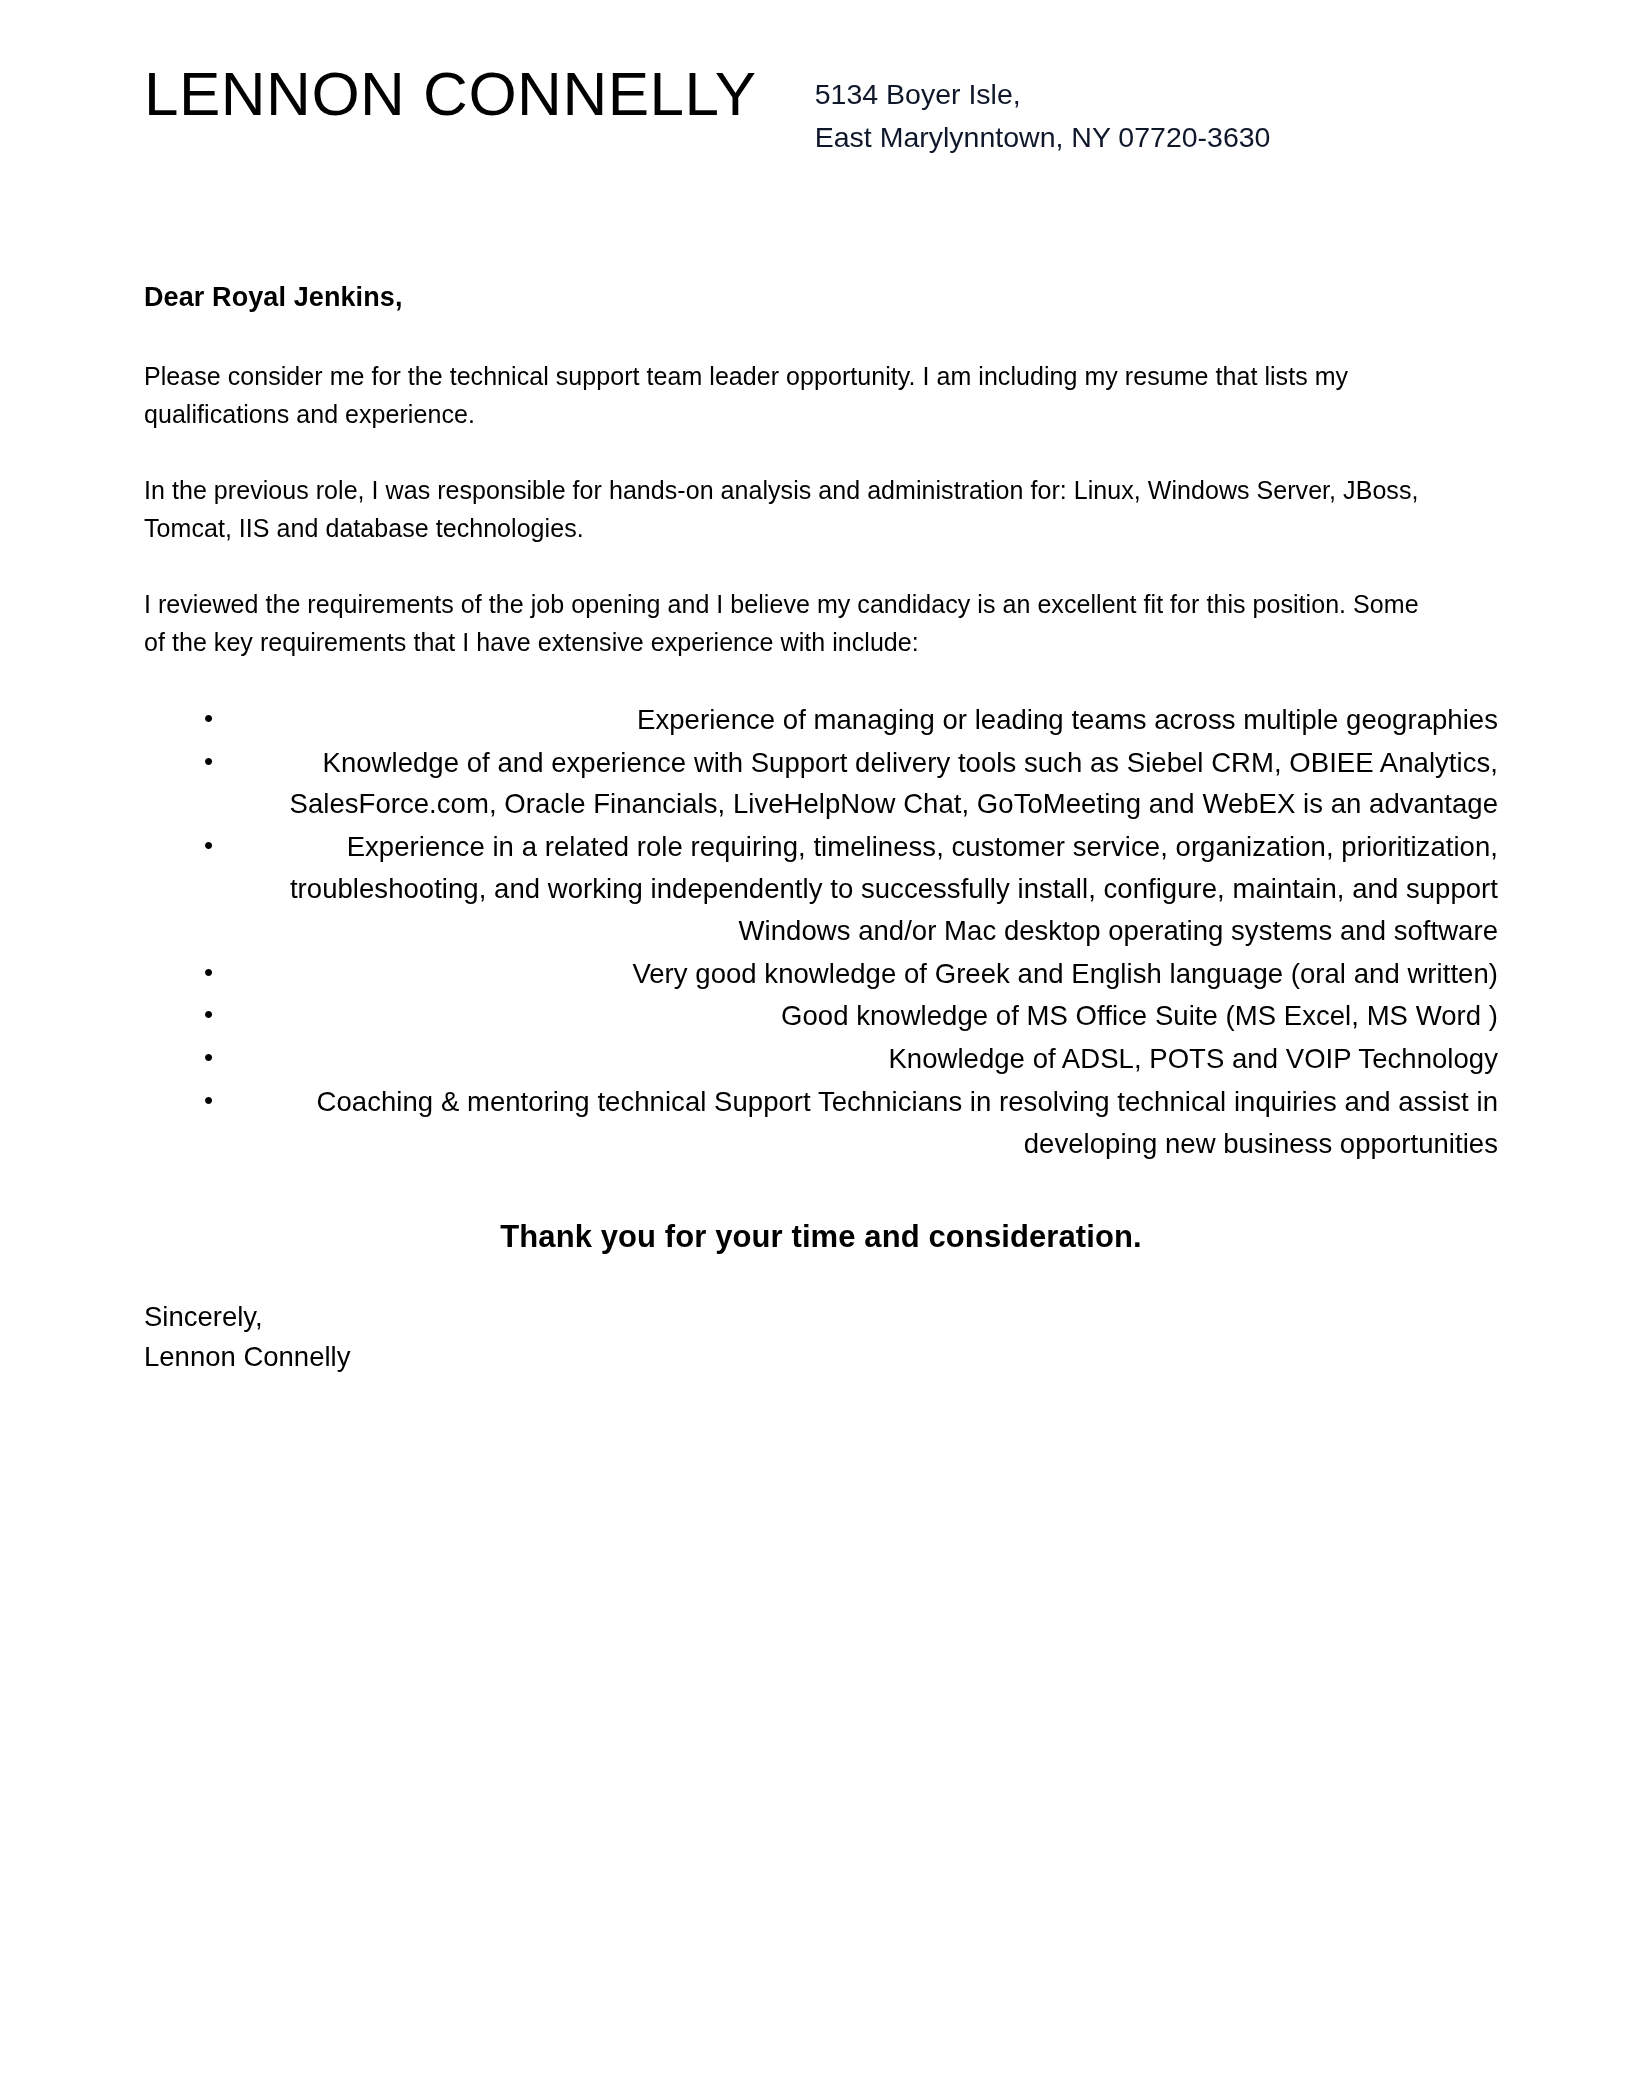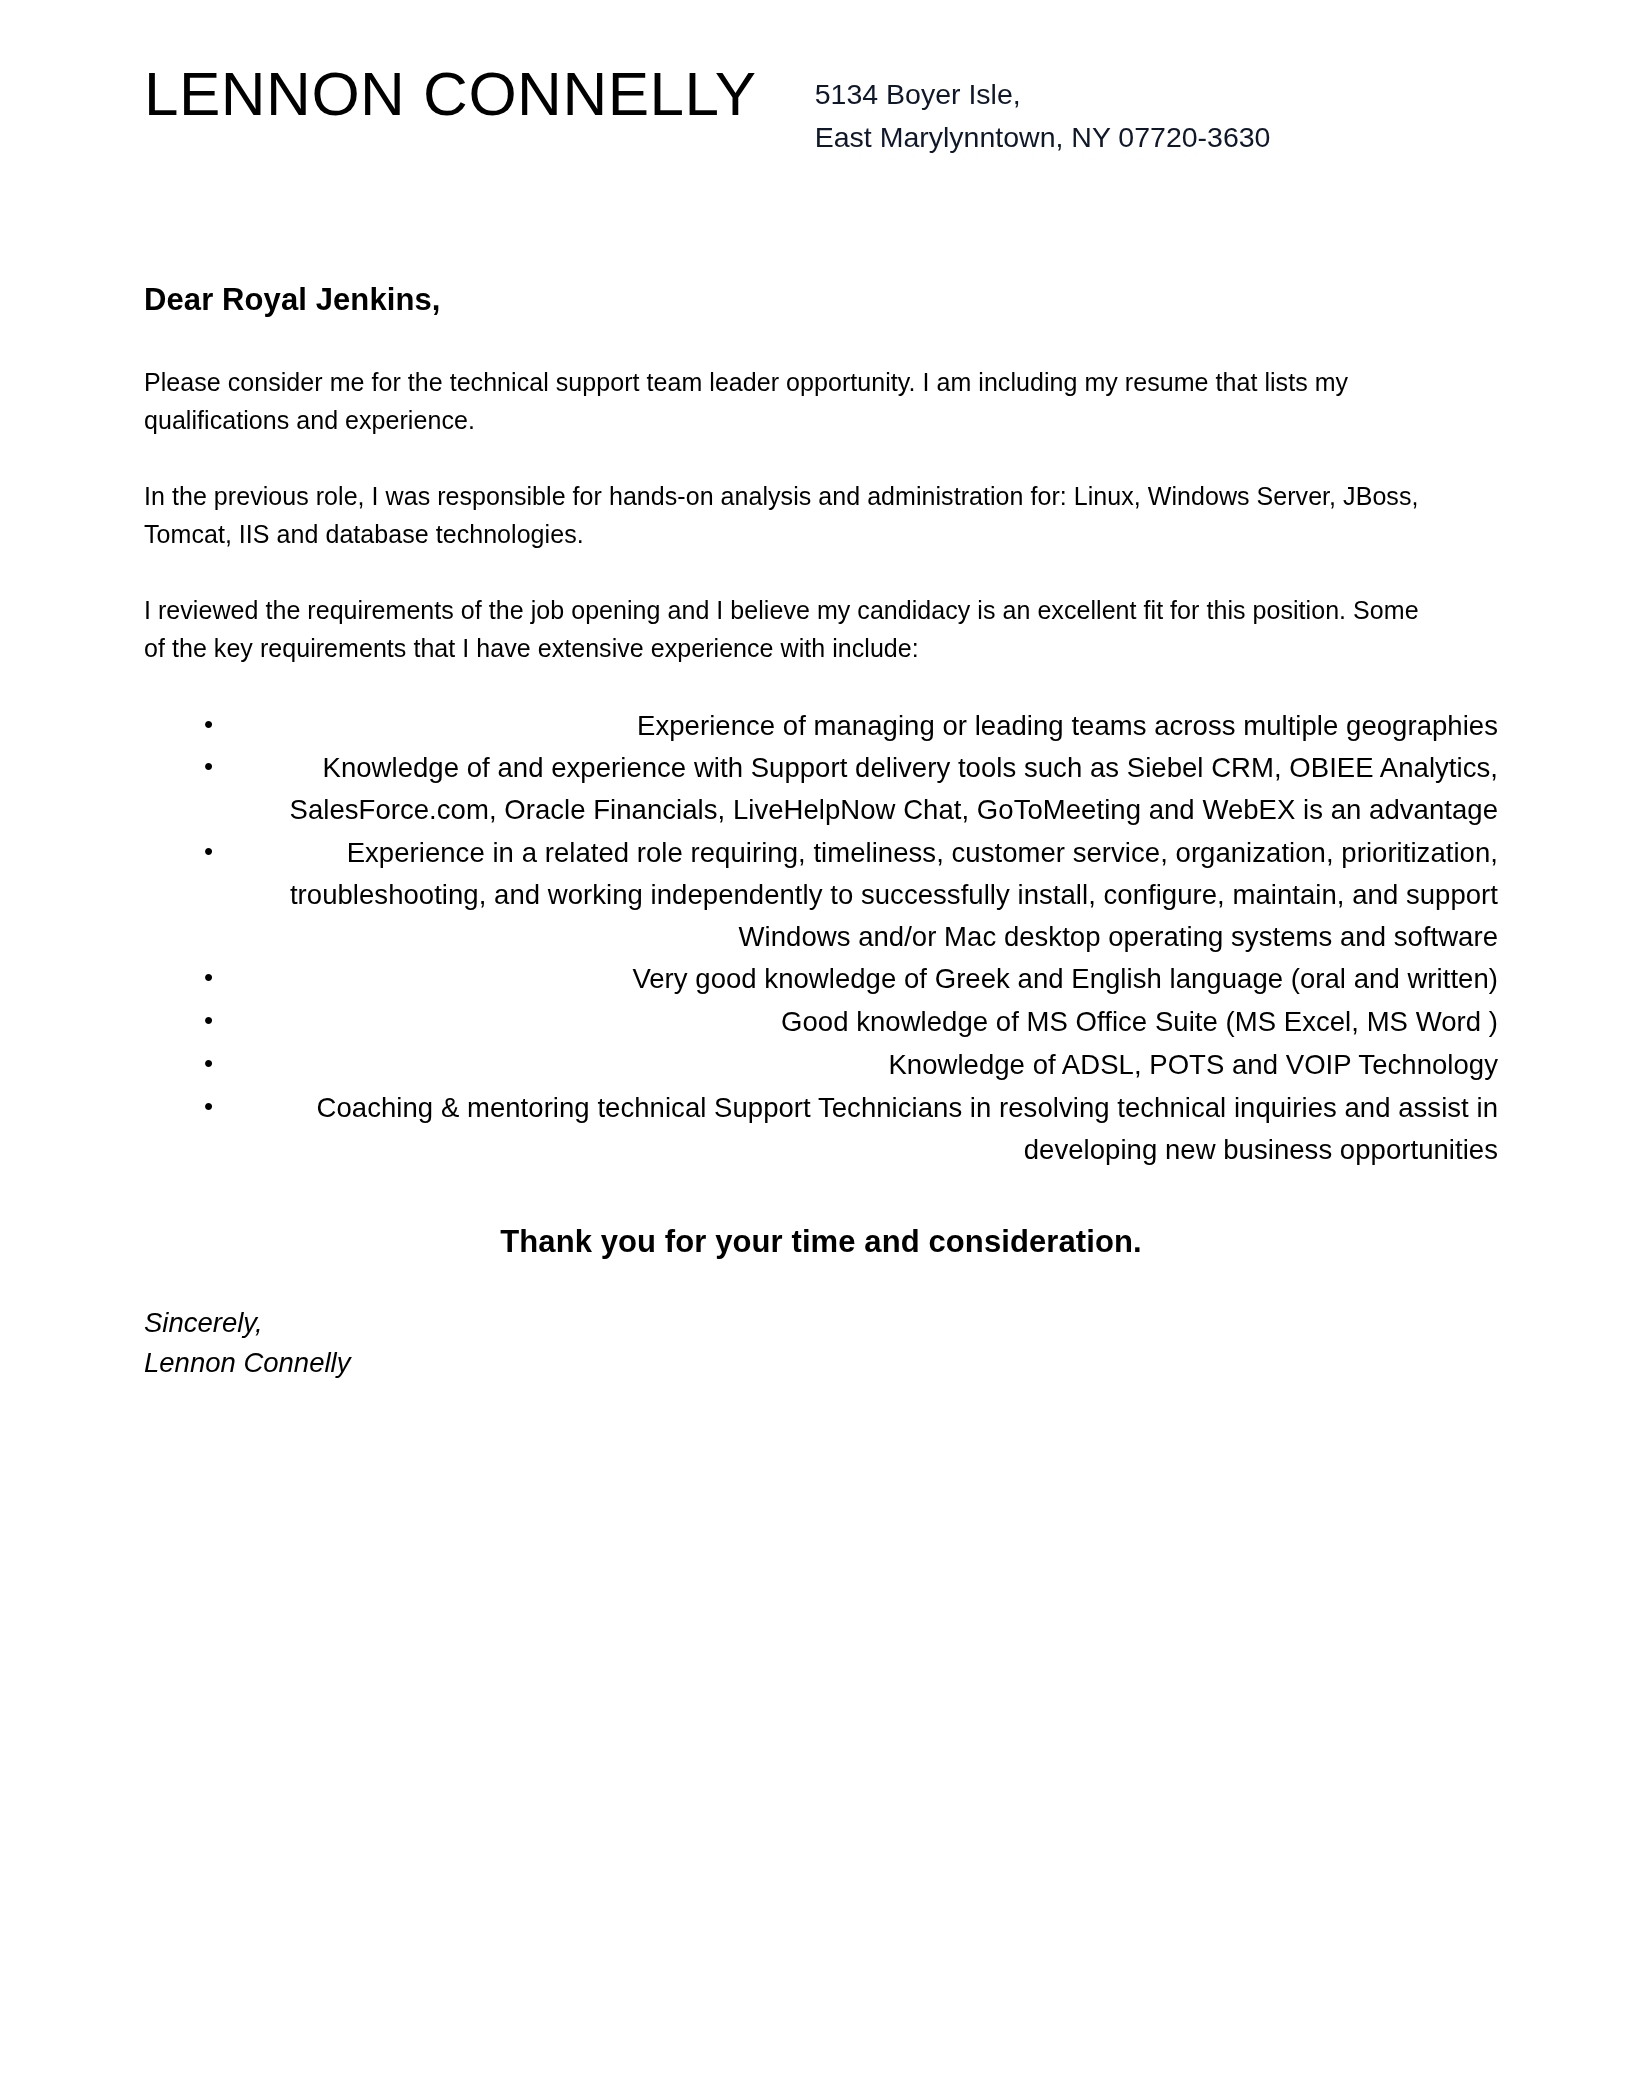--- a/index.html
+++ b/index.html
@@ -62,21 +62,21 @@
     display: block;
     white-space: nowrap;
   }
 
   
   .body {
     padding-top: 118px;
   }
 
   .salutation {
-    font-size: 31px;
+    font-size: 27px;
     font-weight: bold;
     line-height: 1.45;
     margin: 0 0 40px 0;
     letter-spacing: 0.1px;
   }
 
   p.para {
     font-size: 25px;
     line-height: 1.52;
     margin: 0 0 38px 0;
@@ -116,21 +116,20 @@
     line-height: 1.45;
     margin: 50px 0 38px 0;
     letter-spacing: 0.1px;
     text-align: center;
   }
 
   .signoff {
     font-size: 27.5px;
     line-height: 1.45;
     margin: 0;
-    font-style: italic;
   }
 
   .signoff span {
     display: block;
   }
 </style>
 </head>
 <body>
 
 <div class="page">

